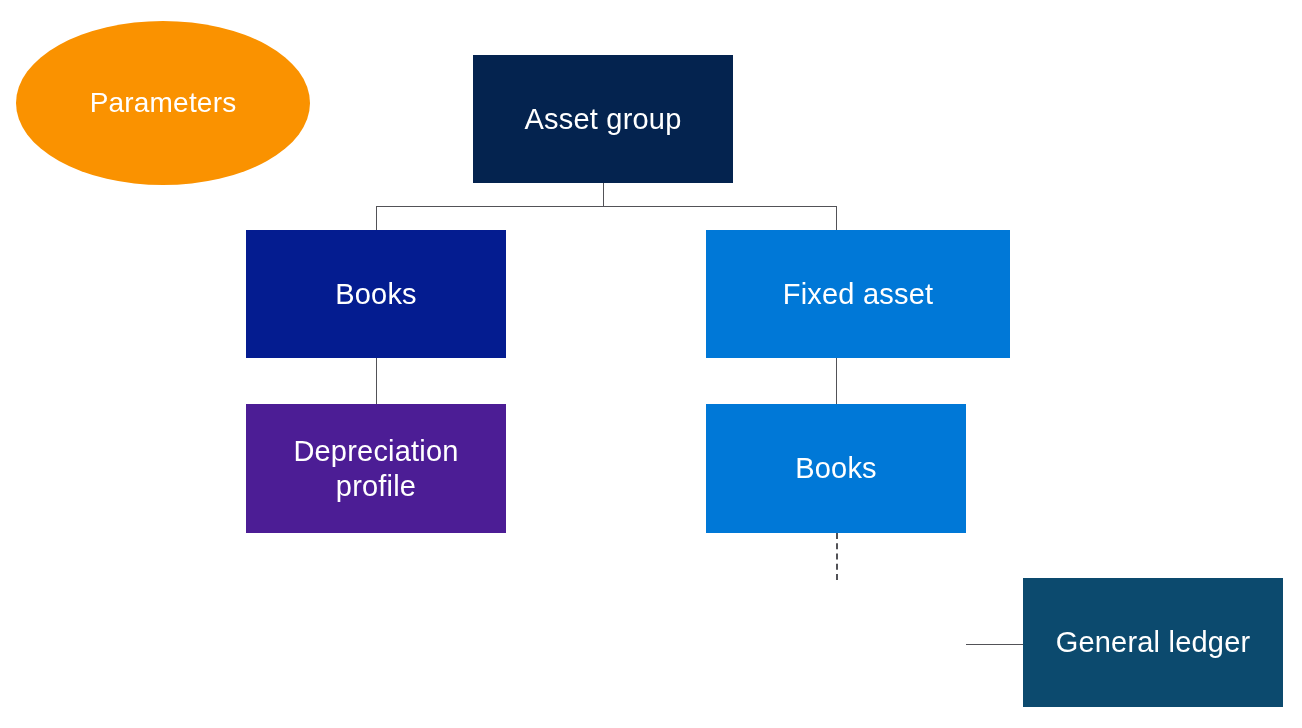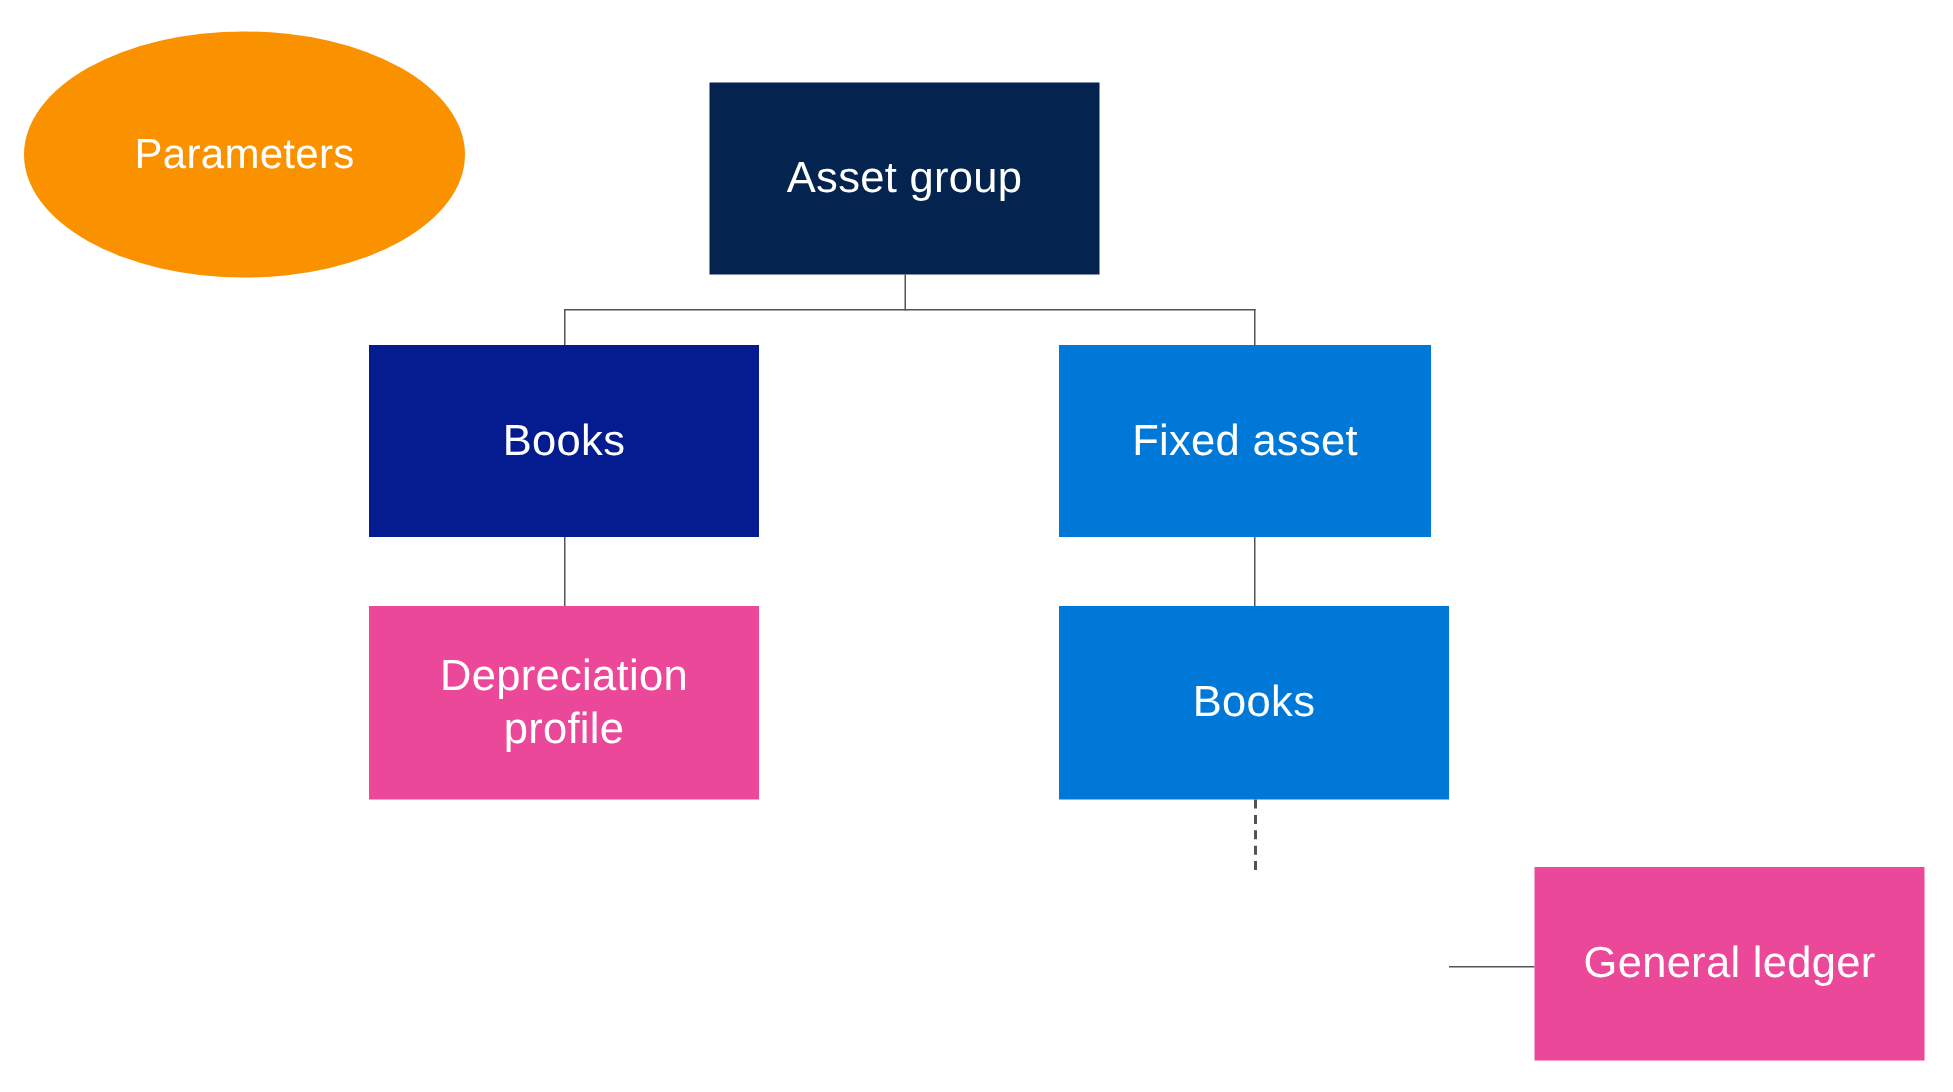--- a/index.html
+++ b/index.html
@@ -31,21 +31,21 @@
     padding: 0 26px;
   }
   .ellipse {
     left: 16px; top: 21px;
     width: 294px; height: 164px;
     border-radius: 50%;
     font-size: 28px;
   }
   .asset-group          { left: 473px;  top: 55px;  width: 260px; height: 128px; }
   .books-left           { left: 246px;  top: 230px; width: 260px; height: 128px; }
-  .fixed-asset          { left: 706px;  top: 230px; width: 248px; height: 128px; }
+  .fixed-asset          { left: 706px;  top: 230px; width: 304px; height: 128px; }
   .depreciation-profile { left: 246px;  top: 404px; width: 260px; height: 129px; }
   .books-right          { left: 706px;  top: 404px; width: 260px; height: 129px; }
   .posting-profile      { left: 706px;  top: 580px; width: 260px; height: 128px; }
   .general-ledger       { left: 1023px; top: 578px; width: 260px; height: 129px; }
 
   .connector {
     position: absolute;
     background: #525257;
   }
   .c-v1 { left: 603px; top: 183px; width: 1px; height: 24px; }
@@ -86,30 +86,30 @@
   </div>
 
   <div class="node fixed-asset" style="background-color: rgb(0, 120, 215);">
     <span class="label">Fixed asset</span>
   </div>
 
   <div class="connector c-v4"></div>
 
   <div class="connector c-v5"></div>
 
-  <div class="node depreciation-profile" style="background-color: #ec4899; justify-content: center;">
+  <div class="node depreciation-profile" style="background-color: #4c1d95; justify-content: center;">
     <span class="label">Depreciation profile</span>
   </div>
 
   <div class="node books-right" style="background-color: rgb(0, 120, 215);">
     <span class="label">Books</span>
   </div>
 
   <div class="c-dashed"></div>
 
 
   <div class="connector c-h2"></div>
 
-  <div class="node general-ledger" style="background-color: #ec4899;">
+  <div class="node general-ledger" style="background-color: #0c4a6e;">
     <span class="label">General ledger</span>
   </div>
 
 </div>
 
 </body></html>

